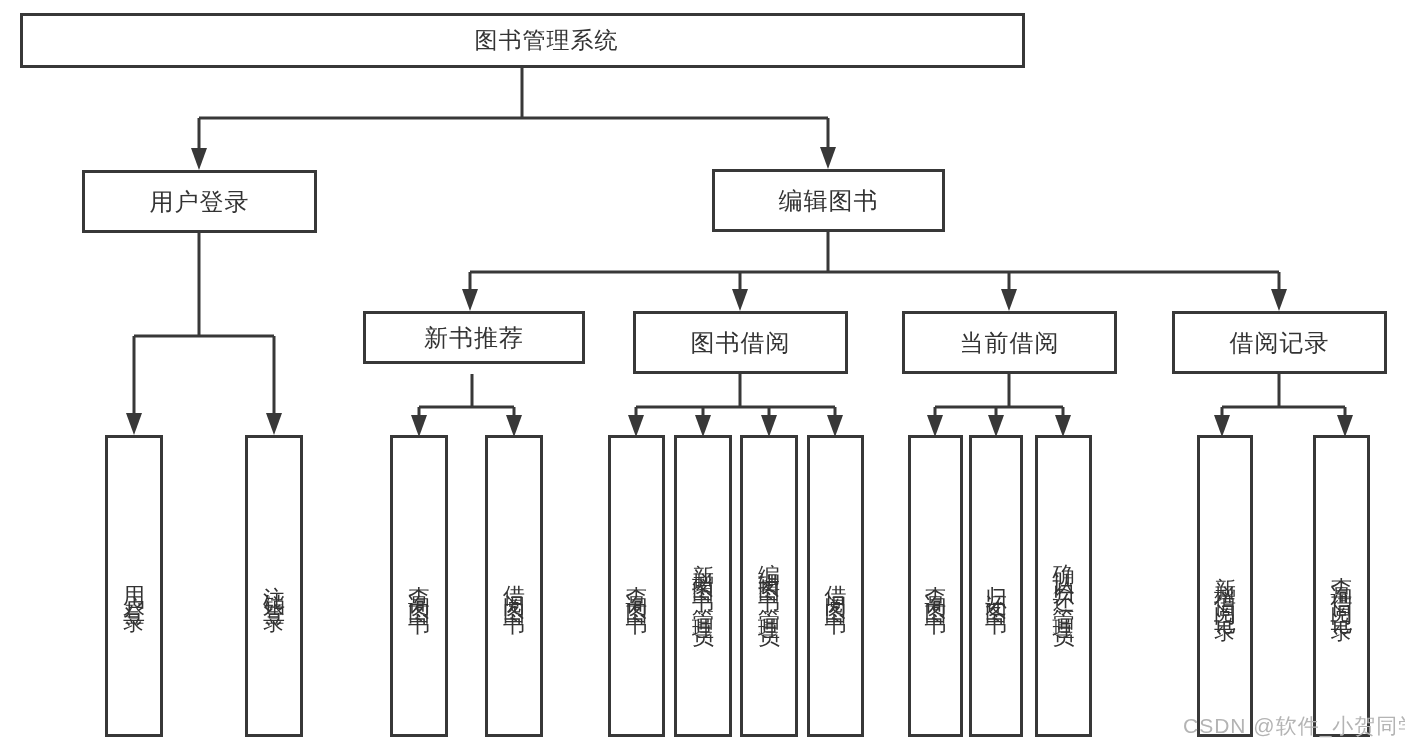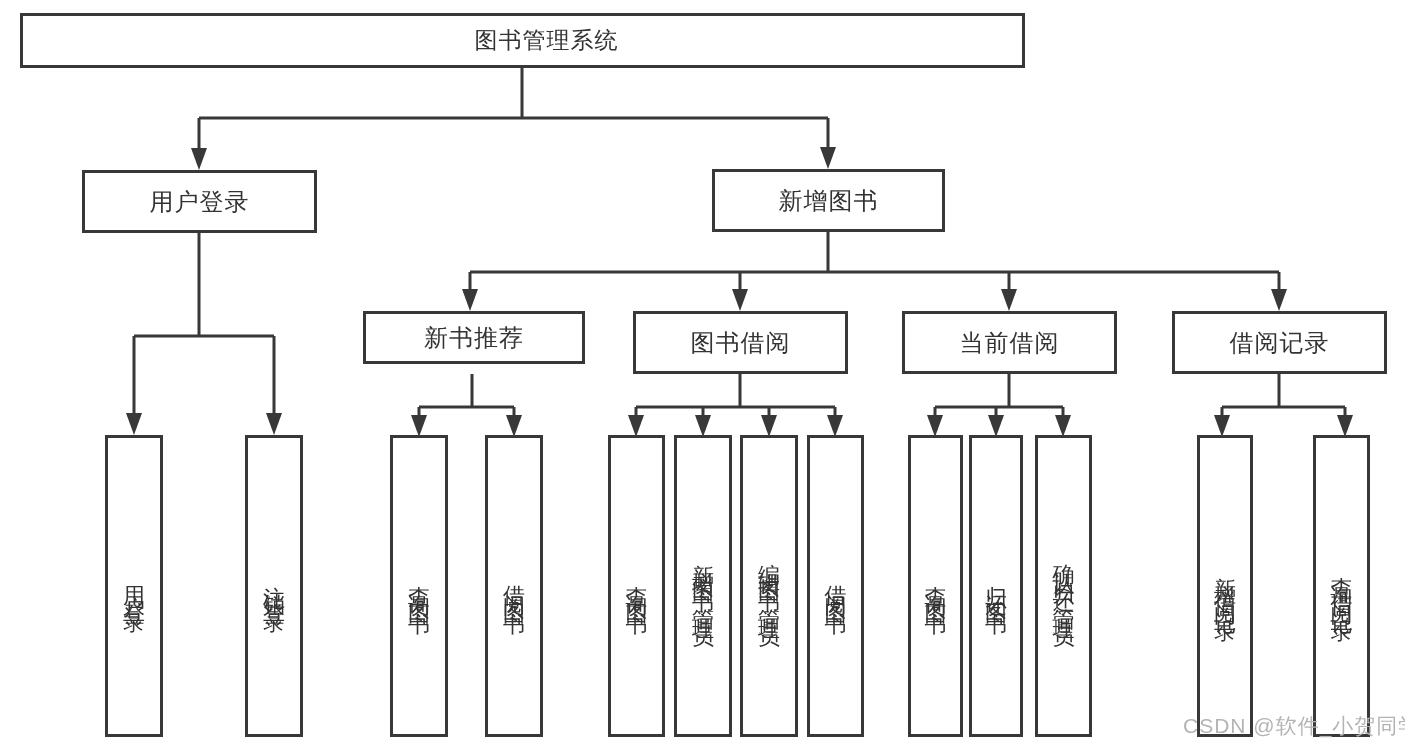--- a/index.html
+++ b/index.html
@@ -94,21 +94,21 @@
   </svg>
 
   <div class="node h-node title-node" style="left:20px;top:13px;width:1005px;height:55px;padding-left:48px;">
     <span>图书管理系统</span>
   </div>
 
   <div class="node h-node" style="left:82px;top:170px;width:235px;height:63px;">
     <span>用户登录</span>
   </div>
   <div class="node h-node" style="left:712px;top:169px;width:233px;height:63px;">
-    <span>新增图书</span>
+    <span>编辑图书</span>
   </div>
 
   <div class="node h-node" style="left:363px;top:311px;width:222px;height:53px;">
     <span>新书推荐</span>
   </div>
   <div class="node h-node" style="left:902px;top:311px;width:215px;height:63px;">
     <span>当前借阅</span>
   </div>
   <div class="node h-node" style="left:633px;top:311px;width:215px;height:63px;">
     <span>图书借阅</span>

